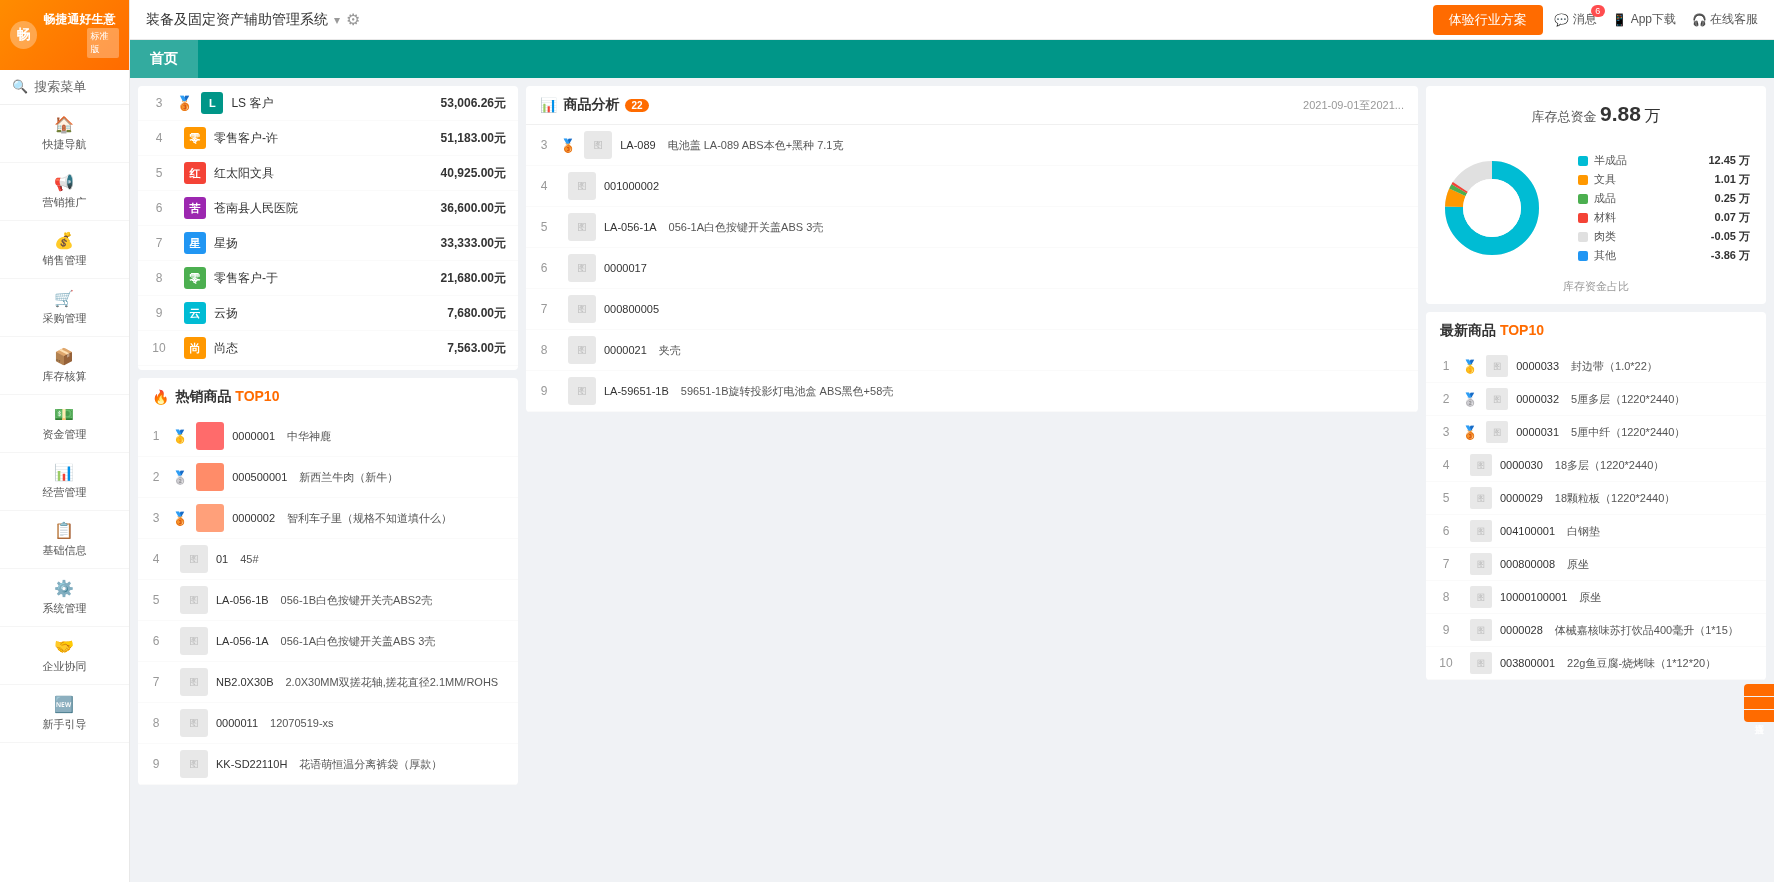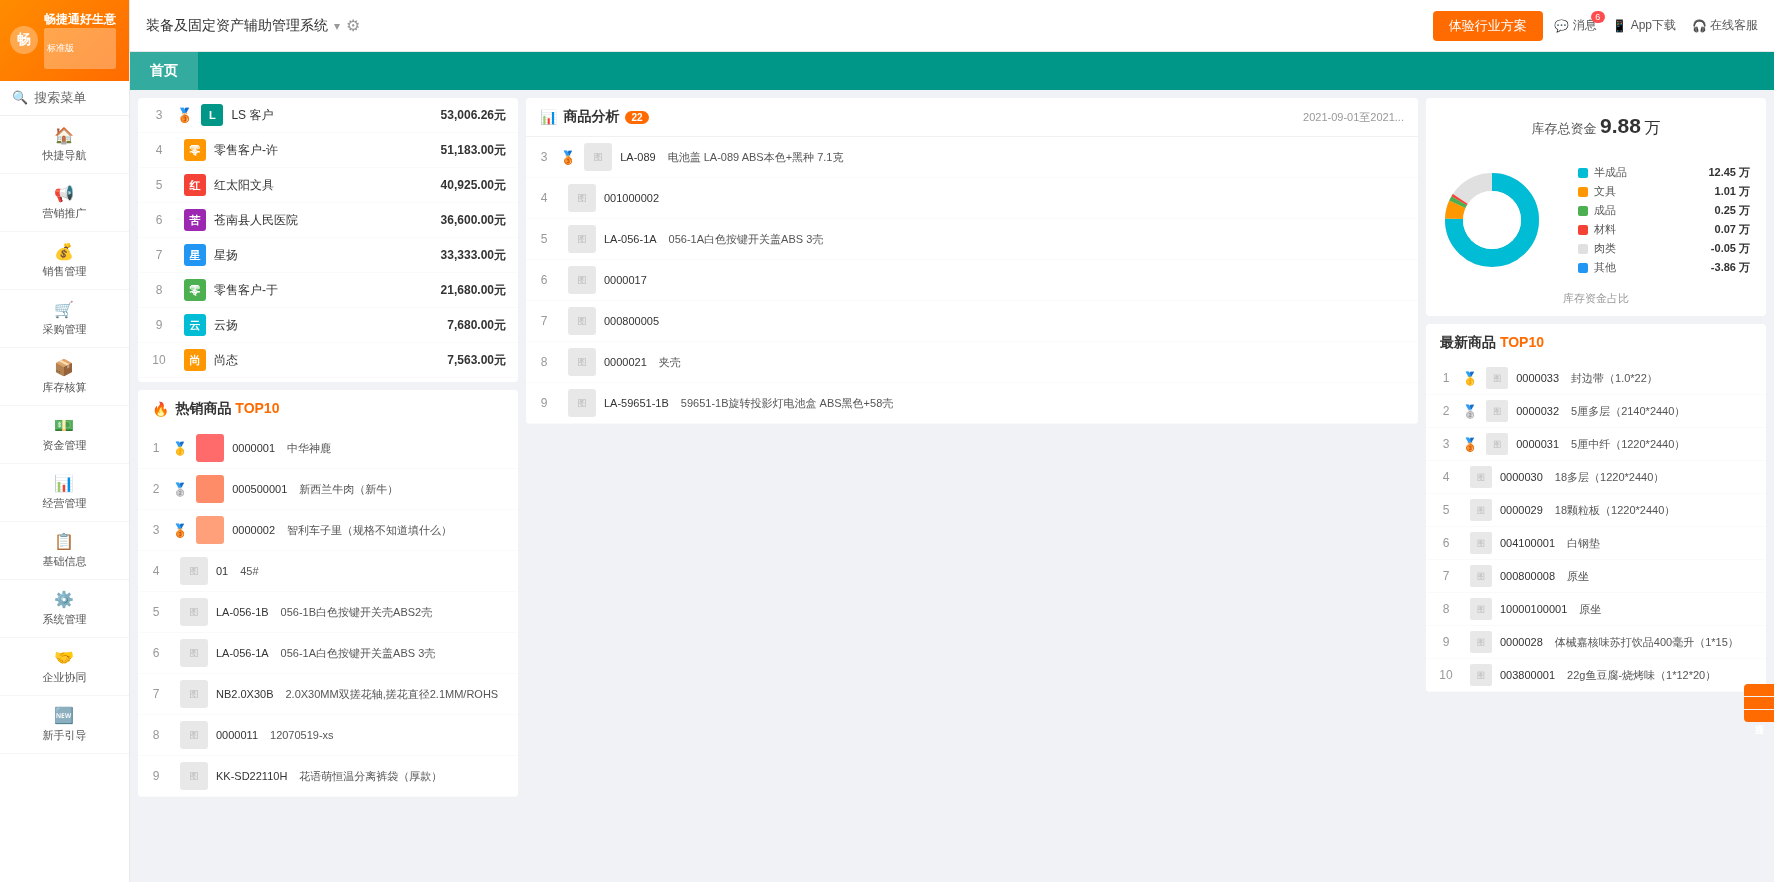--- a/index.html
+++ b/index.html
@@ -31,22 +31,23 @@
       border-radius: 50%;
       display: flex; align-items: center; justify-content: center;
       font-size: 14px; font-weight: bold;
     }
     .sidebar-brand {
       font-size: 12px; font-weight: bold; line-height: 1.3;
     }
     .sidebar-tag {
       font-size: 9px;
       background: rgba(255,255,255,0.3);
-      padding: 14px 3px;
+      padding: 2px 3px;
       border-radius: 2px;
+      margin-left: 44px;
     }
     .sidebar-search {
       display: flex; align-items: center;
       padding: 8px 12px;
       gap: 6px;
       color: #666;
       cursor: pointer;
       border-bottom: 1px solid #f0f0f0;
     }
     .sidebar-nav-item {
@@ -62,21 +63,21 @@
 
     
     .main-area {
       flex: 1;
       display: flex;
       flex-direction: column;
       overflow: hidden;
     }
     .header {
       background: #fff;
-      height: 52px;
+      height: 40px;
       display: flex;
       align-items: center;
       padding: 0 16px;
       gap: 12px;
       border-bottom: 1px solid #e8e8e8;
       flex-shrink: 0;
     }
     .header-title-area {
       display: flex; align-items: center; gap: 6px;
       flex: 1;
@@ -665,21 +666,21 @@
     <span class="np-code">0000033</span>
     <span class="np-name">封边带（1.0*22）</span>
   </div>
             <div class="new-product-row">
     <span class="np-rank">2</span>
     <span>🥈</span>
     <div class="np-img">
                 <span style="font-size:8px;color:#bbb;">图</span>
               </div>
     <span class="np-code">0000032</span>
-    <span class="np-name">5厘多层（2140*2440）</span>
+    <span class="np-name">5厘多层（1220*2440）</span>
   </div>
             <div class="new-product-row">
     <span class="np-rank">3</span>
     <span>🥉</span>
     <div class="np-img">
                 <span style="font-size:8px;color:#bbb;">图</span>
               </div>
     <span class="np-code">0000031</span>
     <span class="np-name">5厘中纤（1220*2440）</span>
   </div>

